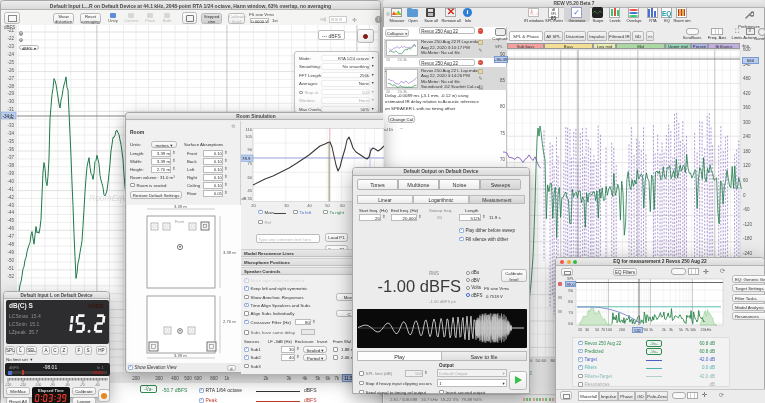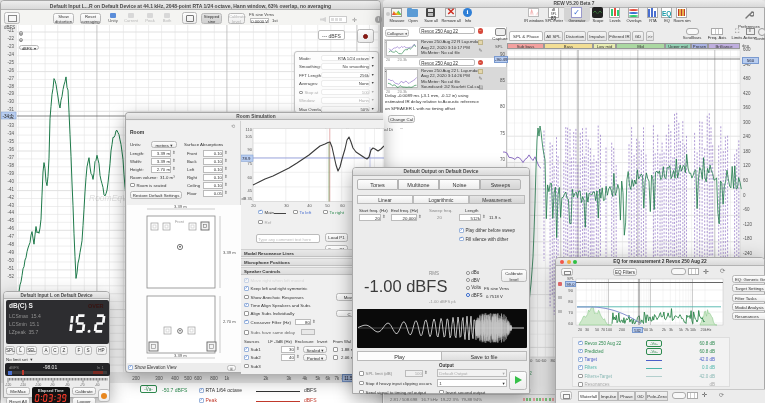--- a/index.html
+++ b/index.html
@@ -980,21 +980,21 @@
     <div class="glbl" style="left:65px;top:46px;font-size:4.5px;">⬍</div>
     <div class="glbl" style="left:76px;top:40px;font-size:4.4px;">Sweep freq.</div>
     <div class="glbl" style="left:84px;top:47px;font-size:4.4px;">20</div>
     <div class="lbl" style="left:112px;top:40px;font-size:4.4px;">Length</div>
     <div class="fld" style="left:106px;top:46px;width:22px;height:7px;font-size:4.4px;line-height:7px;text-align:right;">512k</div>
     <div class="glbl" style="left:129px;top:46px;font-size:4.5px;">⬍</div>
     <div class="lbl" style="left:136px;top:47px;font-size:4.4px;">11.9 s</div>
     <div class="lbl" style="left:106px;top:60px;font-size:4.5px;color:#333;"><span class="chk on"></span>Play dither before sweep</div>
     <div class="lbl" style="left:106px;top:68.5px;font-size:4.5px;color:#333;"><span class="chk on"></span>Fill silence with dither</div>
     <div class="glbl" style="left:76px;top:103px;font-size:4.5px;color:#888;">RMS</div>
-    <div class="lbl" style="left:11px;top:109px;width:97px;font-size:16.5px;color:#3a3a3a;">-1.00 dBFS</div>
+    <div class="lbl" style="left:11px;top:109px;width:97px;font-size:16.5px;color:#3a3a3a;text-align:right;">-1.00 dBFS</div>
     <div class="glbl" style="left:76px;top:131px;font-size:4.2px;color:#999;">-1.00 dBFS pk</div>
     <div class="lbl" style="left:113px;top:102px;font-size:4.5px;"><span style="display:inline-block;width:3.8px;height:3.8px;border-radius:50%;border:1px solid #888;background:#fff;vertical-align:-0.5px;margin-right:1.5px;"></span>dBu</div>
     <div class="lbl" style="left:113px;top:109.5px;font-size:4.5px;"><span style="display:inline-block;width:3.8px;height:3.8px;border-radius:50%;border:1px solid #888;background:#fff;vertical-align:-0.5px;margin-right:1.5px;"></span>dBV</div>
     <div class="lbl" style="left:113px;top:117px;font-size:4.5px;"><span style="display:inline-block;width:3.8px;height:3.8px;border-radius:50%;border:1px solid #888;background:#fff;vertical-align:-0.5px;margin-right:1.5px;"></span>Volts</div>
     <div class="lbl" style="left:113px;top:124.5px;font-size:4.5px;"><span style="display:inline-block;width:3.8px;height:3.8px;border-radius:50%;border:1px solid #2a60c8;background:radial-gradient(circle,#2a60c8 45%,#fff 50%);vertical-align:-0.5px;margin-right:1.5px;"></span>dBFS</div>
     <div class="lbl" style="left:131px;top:117.5px;font-size:4.2px;">FS sine Vrms</div>
     <div class="lbl" style="left:133px;top:125.5px;font-size:4.2px;">0.7518 V</div>
     <div class="btn" style="left:148px;top:101px;width:26px;height:13px;font-size:4.4px;line-height:6px;padding-top:1px;">Calibrate<br>level</div>
     <div class="abs" style="left:4px;top:141px;width:170px;height:39px;background:#0a0a0a;border-radius:1px;">
       <svg width="168" height="37" viewBox="0 0 168 37" style="position:absolute;left:1px;top:1px;">

